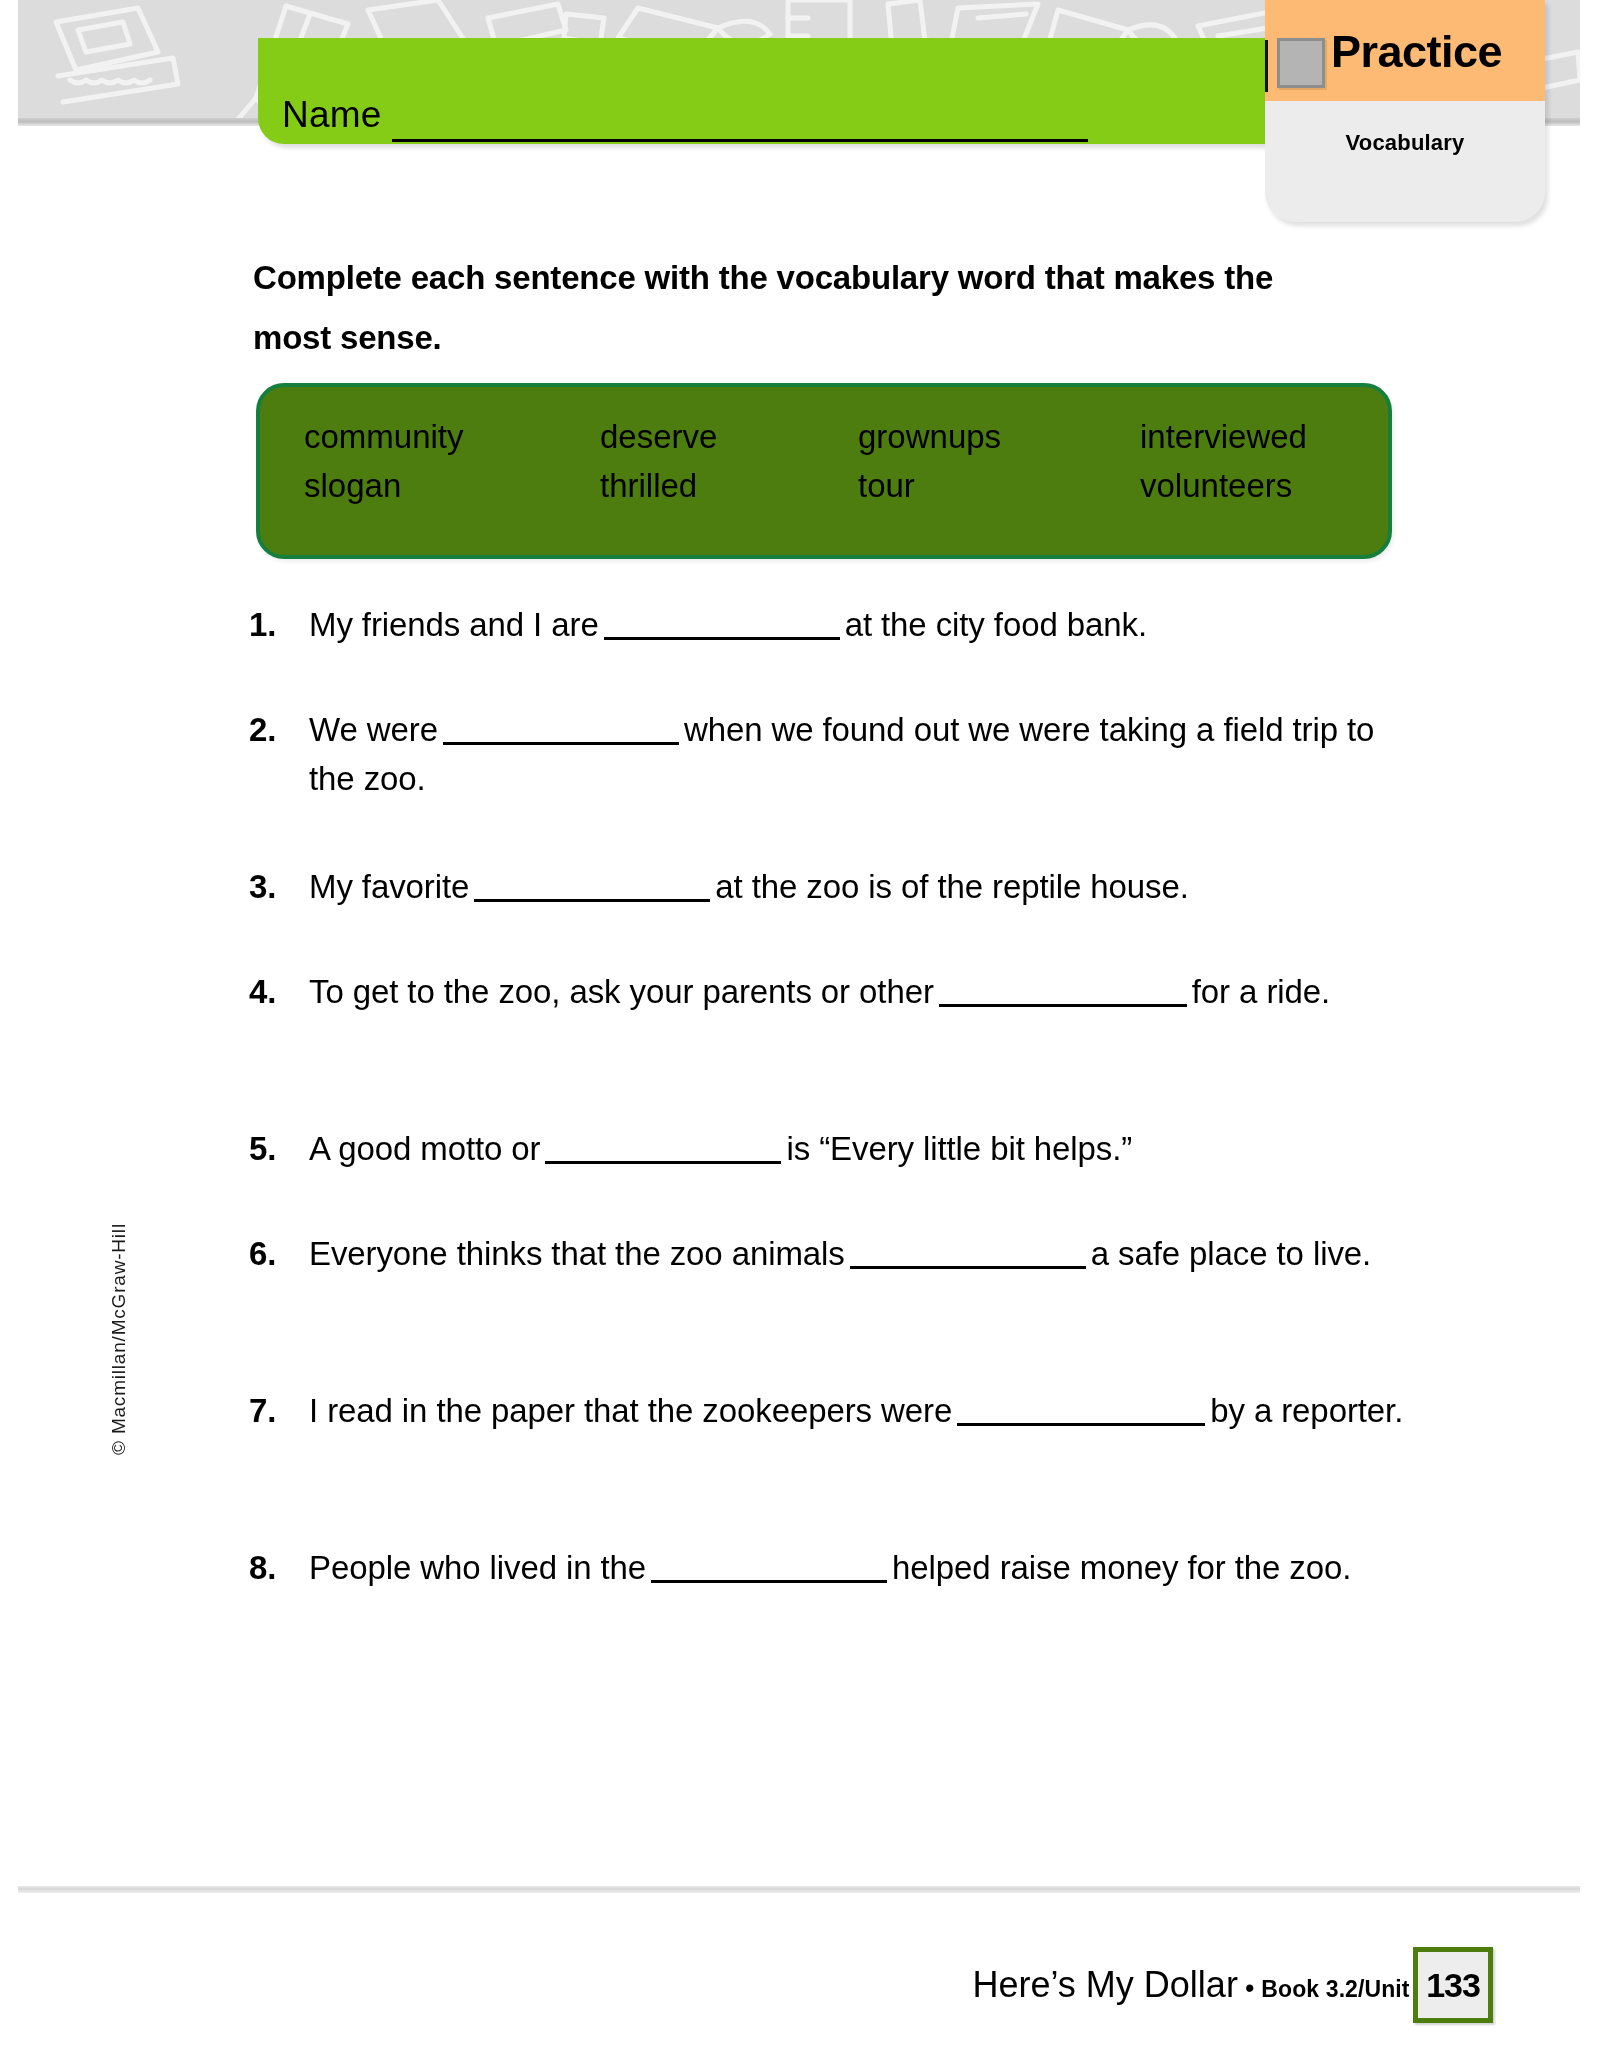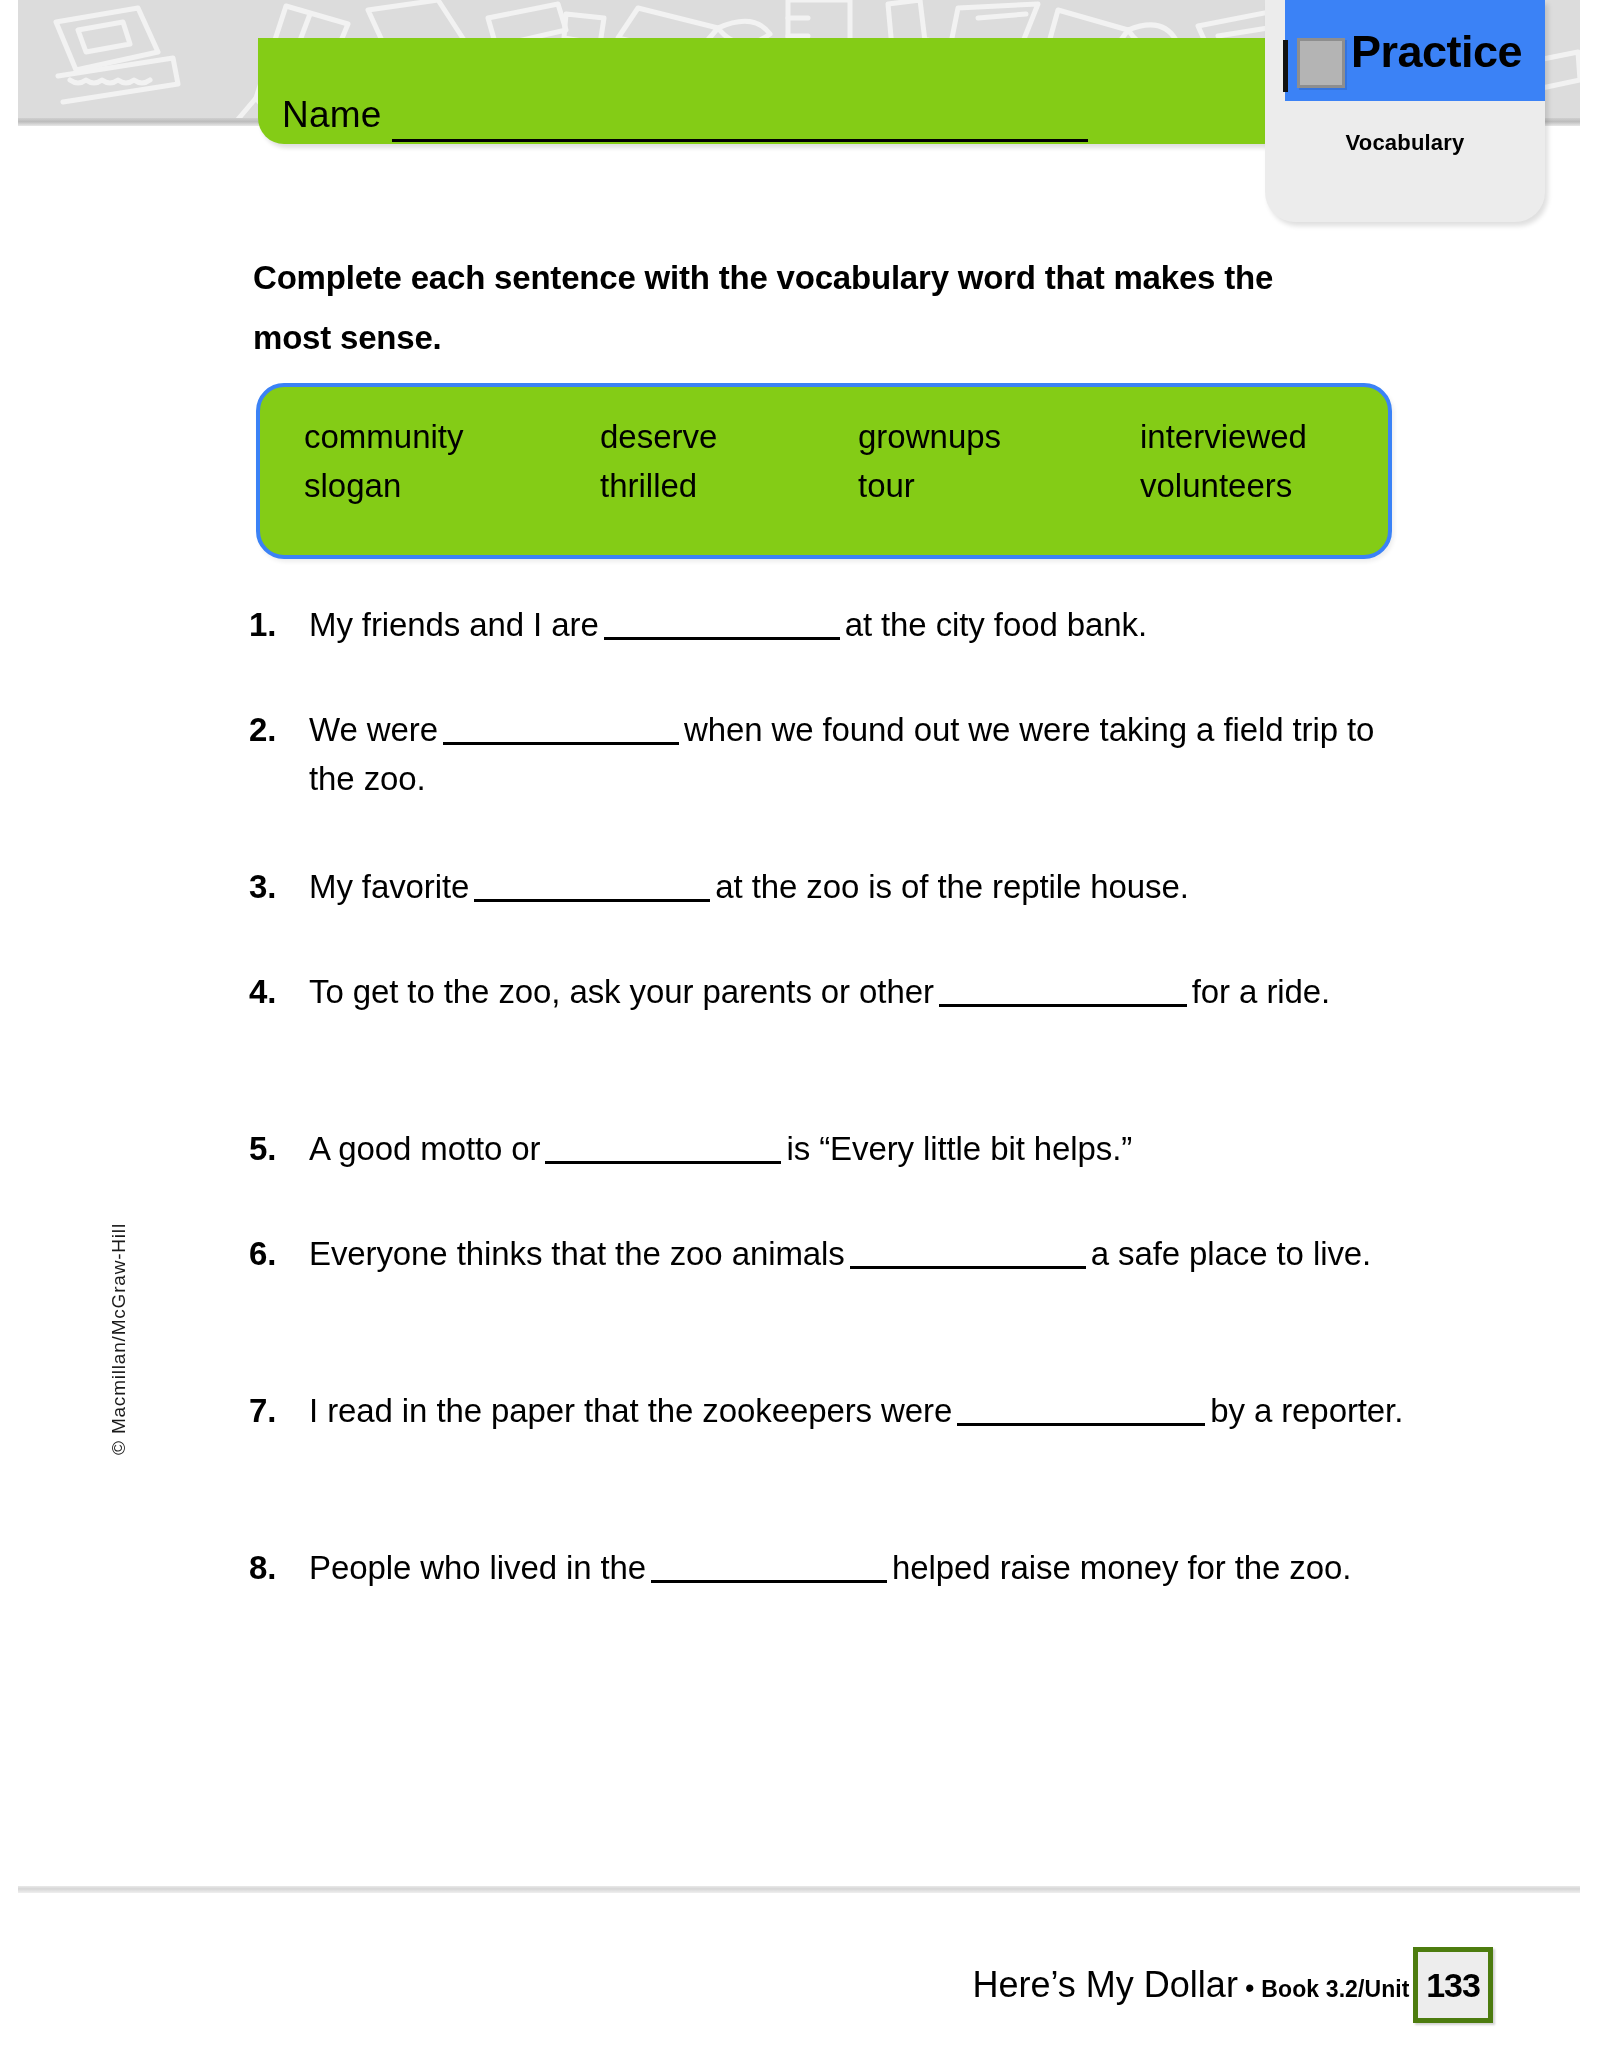--- a/index.html
+++ b/index.html
@@ -43,22 +43,21 @@
   
   .tab{
     position:absolute;left:1265px;top:0px;width:280px;height:222px;
     border-bottom-left-radius:30px;border-bottom-right-radius:30px;
     background:#ececec;
     box-shadow:3px 4px 5px rgba(0,0,0,0.13);
     overflow:hidden;
   }
   .tab-top{
     position:absolute;left:0;top:0;width:100%;height:101px;
-    background:#3b82f6;
-    margin-left:20px;
+    background:#fdba74;
   }
   .tab-bar{
     position:absolute;left:-2px;top:40px;width:5px;height:52px;background:#111;
   }
   .tab-sq{
     position:absolute;left:12px;top:38px;width:42px;height:44px;
     background:#b4b4b4;border:3px solid #8e8e8e;
     box-shadow:2px 2px 0 rgba(0,0,0,0.10);
   }
   .tab-title{
@@ -73,21 +72,21 @@
   
   .instr{
     position:absolute;left:253px;top:248px;width:1100px;
     font-size:33px;font-weight:bold;line-height:60px;color:#000;
     letter-spacing:-.2px;
   }
 
   
   .bank{
     position:absolute;left:256px;top:383px;width:1128px;height:168px;
-    border:4px solid #3b82f6;border-radius:28px;background:#84cc16;
+    border:4px solid #15803d;border-radius:28px;background:#4d7c0f;
     box-shadow:2px 3px 4px rgba(0,0,0,0.07);
   }
   .bank-grid{
     position:absolute;left:44px;top:32px;width:1040px;
     display:grid;grid-template-columns:296px 258px 282px 1fr;
     row-gap:13px;
   }
   .bank-word{font-size:33px;color:#000;line-height:36px;}
 
   

